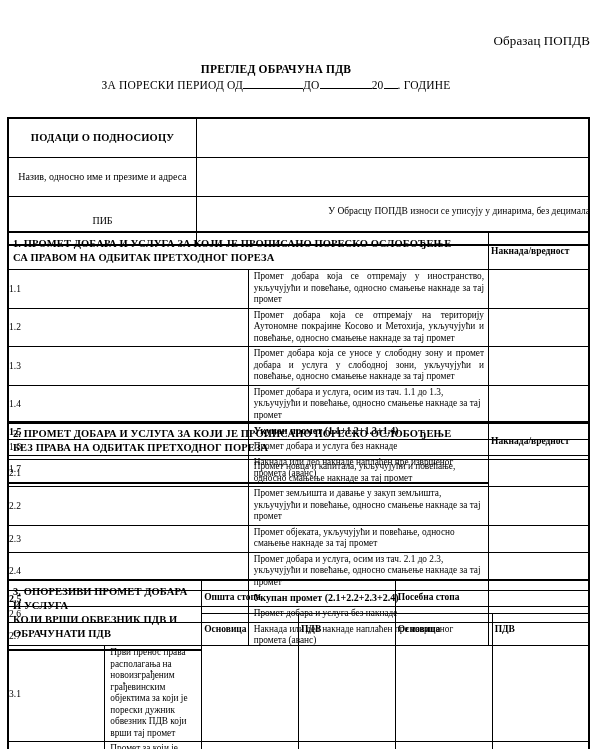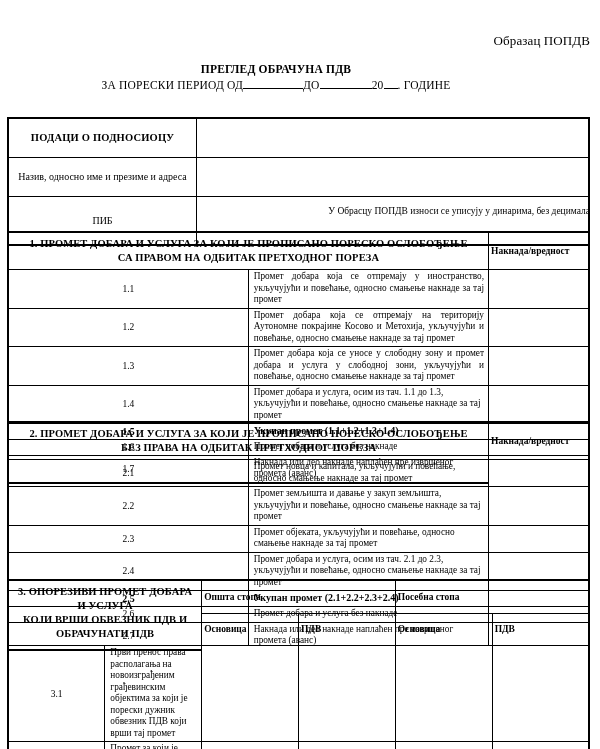--- a/index.html
+++ b/index.html
@@ -104,37 +104,36 @@
   
   .sect {
     position: absolute;
     left: 7px;
     width: 583px;
     border: 2px solid #000;
   }
   .sect td { border: 1px solid #000; }
 
   .sect-title {
-    text-align: center;
+    text-align: left;
     font-weight: bold;
     font-size: 10.5px;
     line-height: 14px;
     padding: 4px 4px;
     letter-spacing: 0.1px;
   }
   .col-head {
     text-align: left;
     font-weight: bold;
     font-size: 9.5px;
     padding: 3px 2px;
     line-height: 12px;
   }
   .num-cell {
     width: 38px;
-    text-align: center;
     font-size: 9.5px;
     padding: 2px 0;
   }
   .desc-cell {
     font-size: 9.3px;
     line-height: 11.5px;
     padding: 1px 4px 2px 5px;
     text-align: justify;
     text-justify: inter-word;
   }

